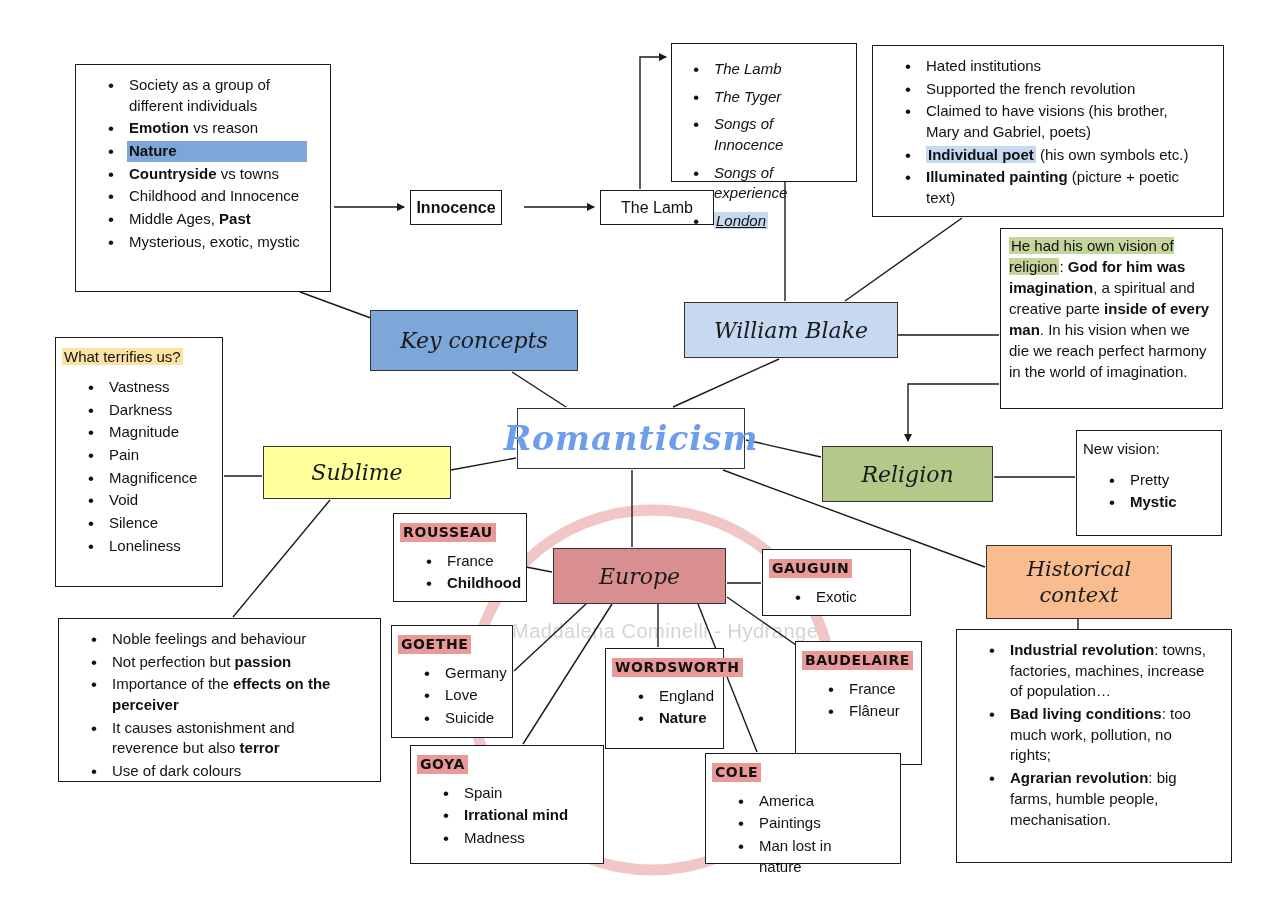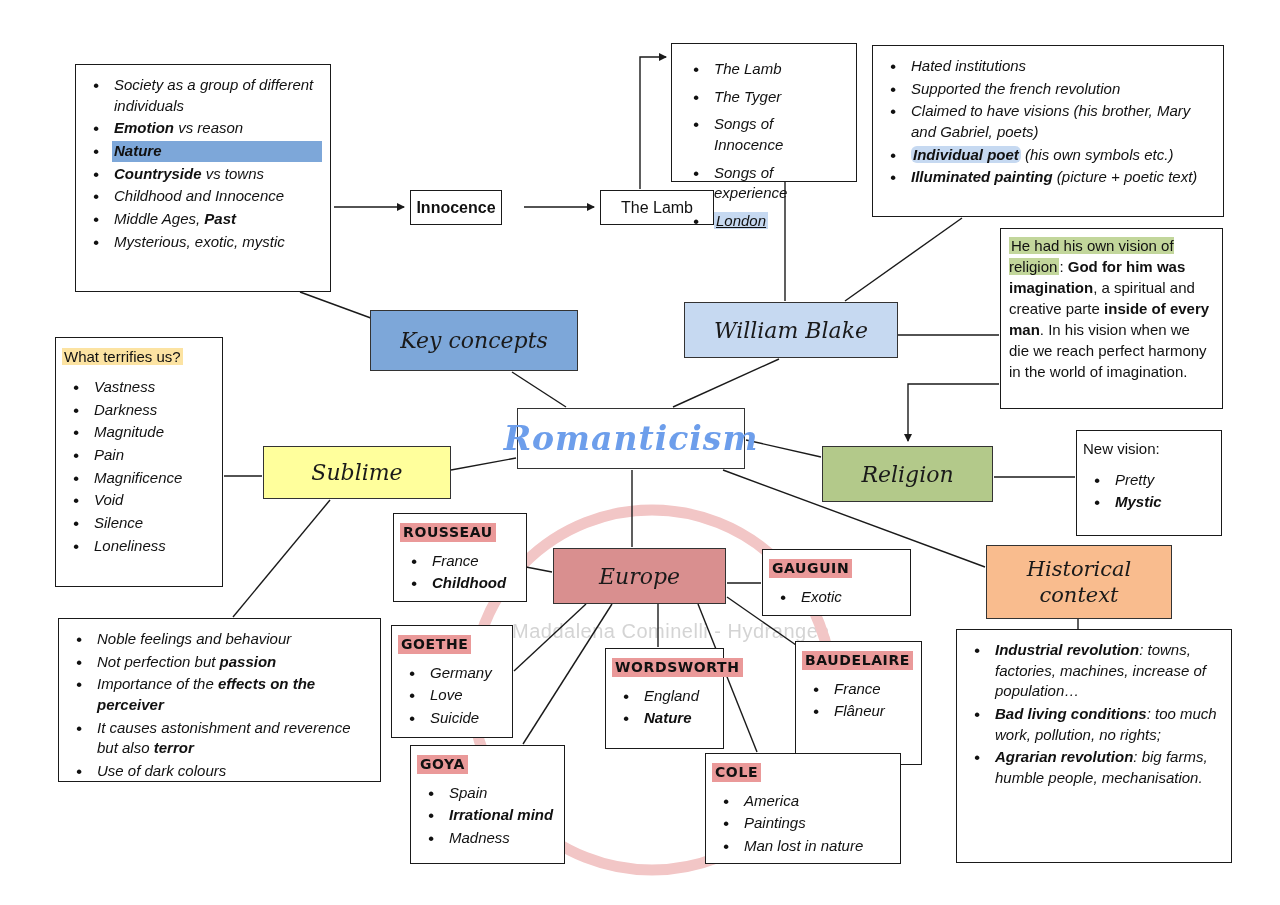--- a/index.html
+++ b/index.html
@@ -3,21 +3,21 @@
 <meta charset="utf-8">
 <style>
   html,body{margin:0;padding:0;background:#ffffff;}
   body{font-family:"Liberation Sans", sans-serif;color:#111;}
   .canvas{position:relative;width:1280px;height:905px;overflow:hidden;background:#fff;}
   .layer-svg{position:absolute;left:0;top:0;z-index:1;}
   .watermark{position:absolute;z-index:0;font-size:20px;color:#d4d4d4;letter-spacing:.5px;}
   .box{position:absolute;z-index:2;background:#fff;border:1.4px solid #1a1a1a;box-sizing:border-box;}
   .note{padding:8px 8px 6px 6px;font-size:15px;line-height:1.38;}
   .note ul{margin:0;padding:0 0 0 30px;list-style:none;}
-  .note li{position:relative;margin:2px 0;padding:0 2px;font-style:italic;}
+  .note li{position:relative;margin:2px 15px;padding:0 2px;}
   .note li::before{content:"\2022";position:absolute;left:-19px;top:-1px;font-size:17px;}
   .label-node{display:flex;align-items:center;justify-content:center;text-align:center;
     font-family:"DejaVu Serif", serif;font-style:italic;font-size:22px;color:#1a1a1a;border:1.6px solid #333;}
   .label-node.fill-keyconcepts{background:var(--key-concepts);}
   .label-node.fill-blake{background:var(--blake);}
   .label-node.fill-sublime{background:var(--sublime);}
   .label-node.fill-religion{background:var(--religion);}
   .label-node.fill-europe{background:var(--europe);}
   .label-node.fill-historical{background:var(--historical);line-height:1.25;font-size:21px;}
   .central{display:flex;align-items:center;justify-content:center;border:1.6px solid #333;
@@ -100,21 +100,21 @@
         <li><span>Songs of experience</span></li>
         <li><span style="text-decoration: underline; background: rgb(198, 217, 241); padding: 0px 2px;">London</span></li>
       </ul>
   </div>
 
   <div class="box note" style="left:872px;top:45px;width:352px;height:172px;">
     <ul>
         <li><span>Hated institutions</span></li>
         <li><span>Supported the french revolution</span></li>
         <li><span>Claimed to have visions (his brother, Mary and Gabriel, poets)</span></li>
-        <li><span style="font-weight: bold; background: rgb(198, 217, 241); padding: 0px 2px; border-radius: 6px;">Individual poet</span><span> (his own symbols etc.)</span></li>
+        <li><span style="font-weight: bold; background: rgb(198, 217, 241); padding: 0px 2px;">Individual poet</span><span> (his own symbols etc.)</span></li>
         <li><span style="font-weight: bold;">Illuminated painting</span><span> (picture + poetic text)</span></li>
       </ul>
   </div>
 
   <div class="box rich" style="left:1000px;top:228px;width:223px;height:181px;padding:6px 8px;"><span style="background: rgb(194, 214, 155); padding: 0px 2px;">He had his own vision of religion</span><span>: </span><span style="font-weight: bold;">God for him was imagination</span><span>, a spiritual and creative parte </span><span style="font-weight: bold;">inside of every man</span><span>. In his vision when we die we reach perfect harmony in the world of imagination.</span></div>
 
   <div class="box label-node fill-keyconcepts" style="left:370px;top:310px;width:208px;height:61px;">Key concepts</div>
   <div class="box label-node fill-blake" style="left:684px;top:302px;width:214px;height:56px;">William Blake</div>
   <div class="box label-node fill-sublime" style="left:263px;top:446px;width:188px;height:53px;">Sublime</div>
   <div class="box label-node fill-religion" style="left:822px;top:446px;width:171px;height:56px;">Religion</div>
@@ -191,21 +191,21 @@
         <li><span style="font-weight: bold;">Nature</span></li>
       </ul>
   </div>
   <div class="box note author" style="left:795px;top:641px;width:127px;height:124px;">
     <span class="author-name">Baudelaire</span>
     <ul>
         <li><span>France</span></li>
         <li><span>Flâneur</span></li>
       </ul>
   </div>
-  <div class="box note author" style="left:410px;top:745px;width:155px;height:119px;">
+  <div class="box note author" style="left:410px;top:745px;width:194px;height:119px;">
     <span class="author-name">Goya</span>
     <ul>
         <li><span>Spain</span></li>
         <li><span style="font-weight: bold;">Irrational mind</span></li>
         <li><span>Madness</span></li>
       </ul>
   </div>
   <div class="box note author" style="left:705px;top:753px;width:196px;height:111px;">
     <span class="author-name">Cole</span>
     <ul>

